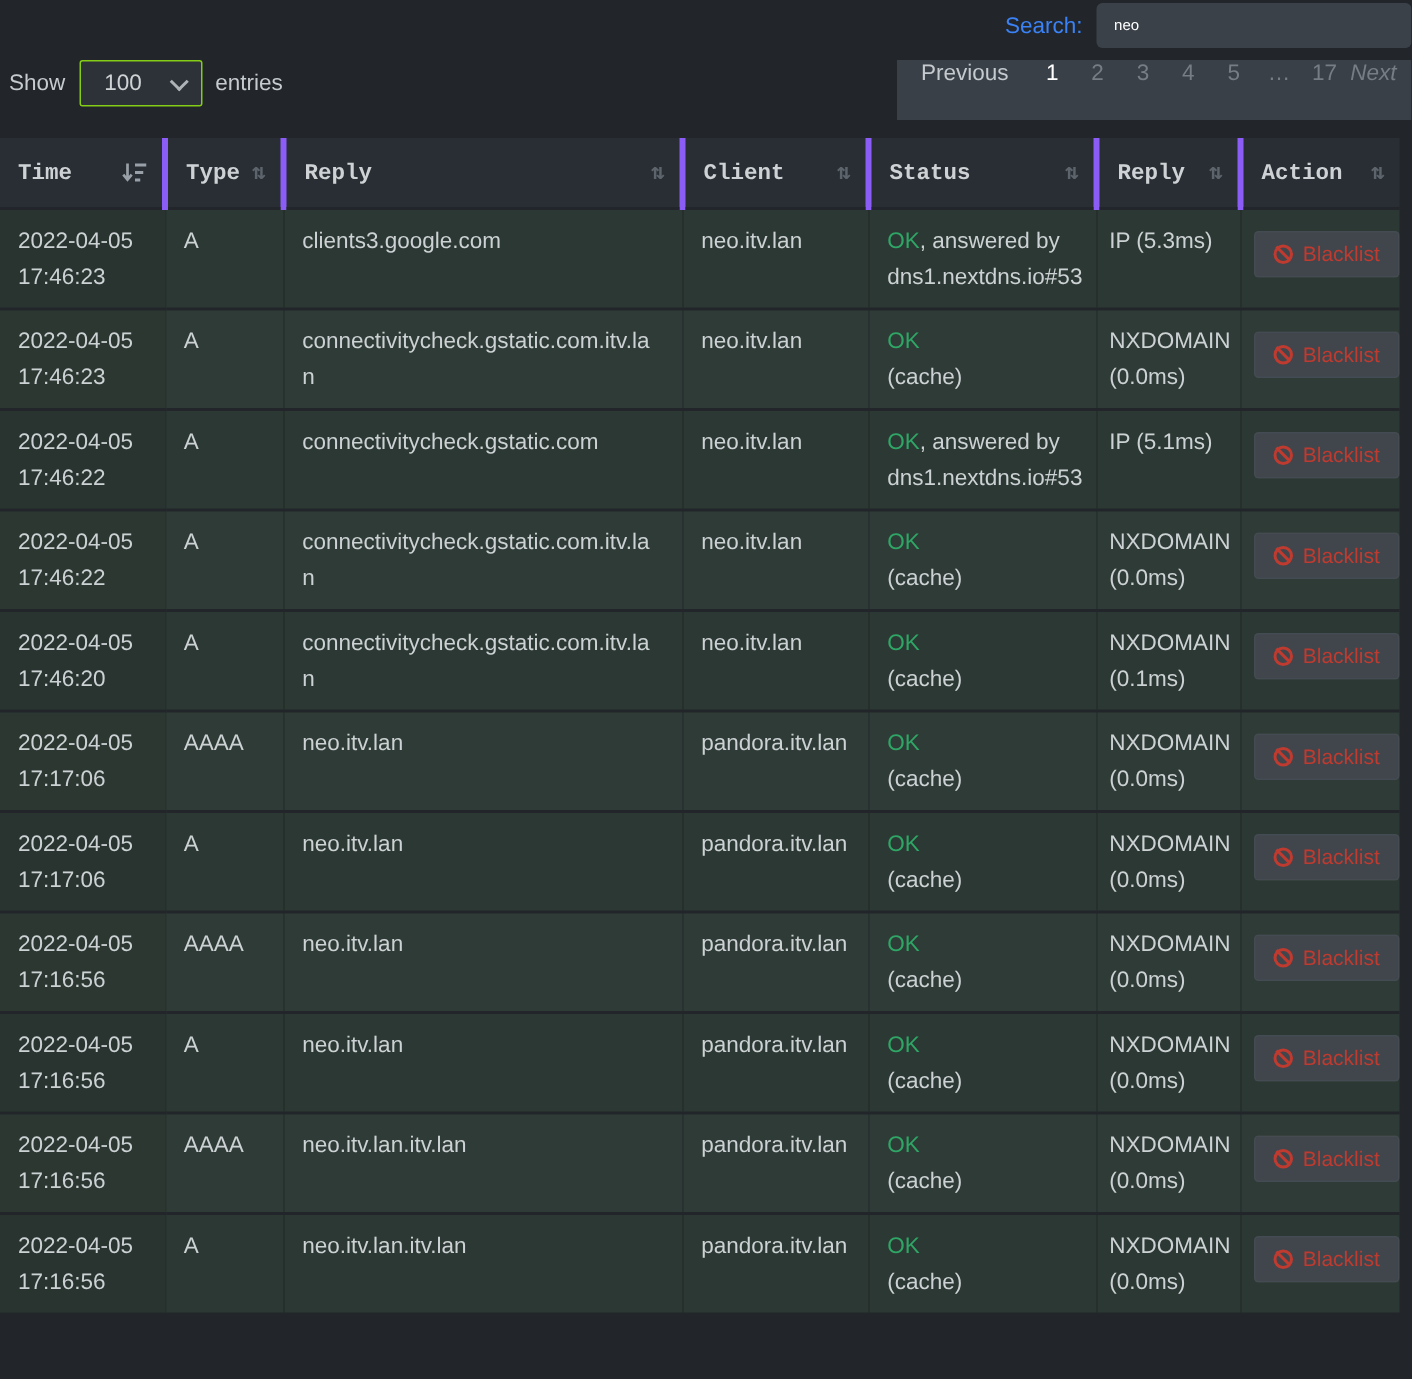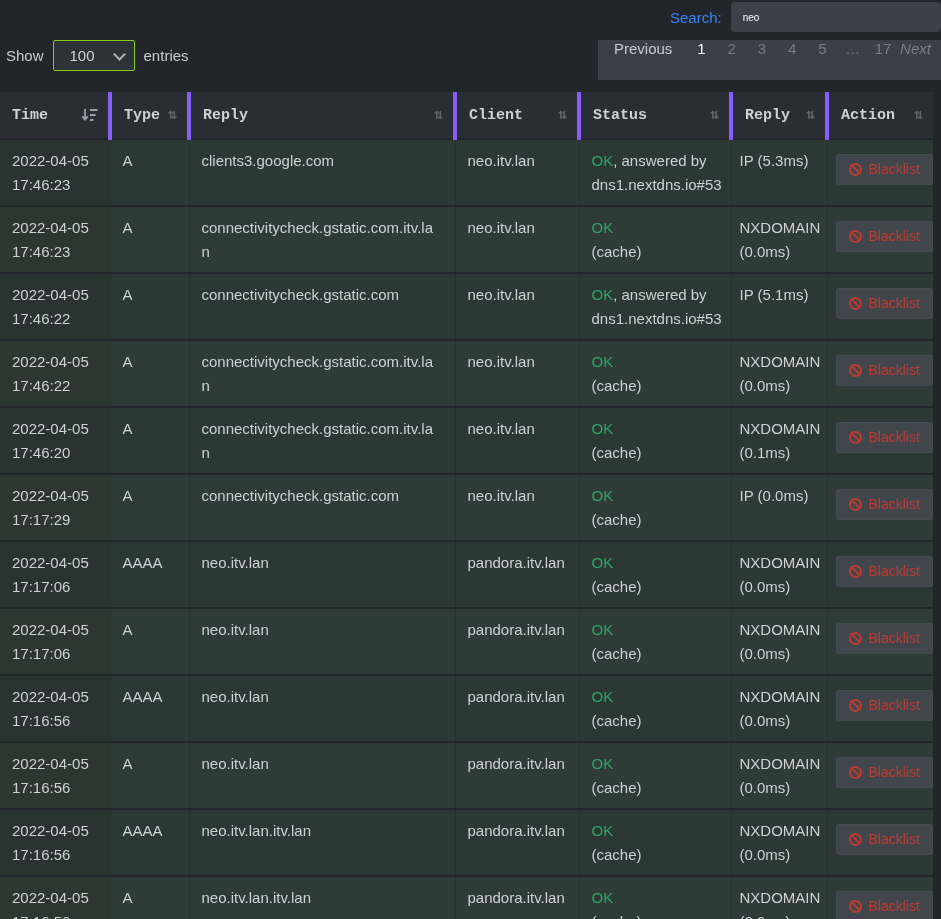--- a/index.html
+++ b/index.html
@@ -214,29 +214,20 @@
       <tr>
         <td class="col-time">2022-04-05 17:46:20</td>
         <td class="col-type">A</td>
         <td class="col-domain">connectivitycheck.gstatic.com.itv.lan</td>
         <td class="col-client">neo.itv.lan</td>
         <td class="col-status"><span class="ok">OK</span><br>(cache)</td>
         <td class="col-reply">NXDOMAIN (0.1ms)</td>
         <td class="col-action"><button class="blacklist-btn"><span class="ban"></span>Blacklist</button></td>
       </tr>
       <tr>
-        <td class="col-time">2022-04-05 17:17:29</td>
-        <td class="col-type">A</td>
-        <td class="col-domain">connectivitycheck.gstatic.com</td>
-        <td class="col-client">neo.itv.lan</td>
-        <td class="col-status"><span class="ok">OK</span><br>(cache)</td>
-        <td class="col-reply">IP (0.0ms)</td>
-        <td class="col-action"><button class="blacklist-btn"><span class="ban"></span>Blacklist</button></td>
-      </tr>
-      <tr>
         <td class="col-time">2022-04-05 17:17:06</td>
         <td class="col-type">AAAA</td>
         <td class="col-domain">neo.itv.lan</td>
         <td class="col-client">pandora.itv.lan</td>
         <td class="col-status"><span class="ok">OK</span><br>(cache)</td>
         <td class="col-reply">NXDOMAIN (0.0ms)</td>
         <td class="col-action"><button class="blacklist-btn"><span class="ban"></span>Blacklist</button></td>
       </tr>
       <tr>
         <td class="col-time">2022-04-05 17:17:06</td>

